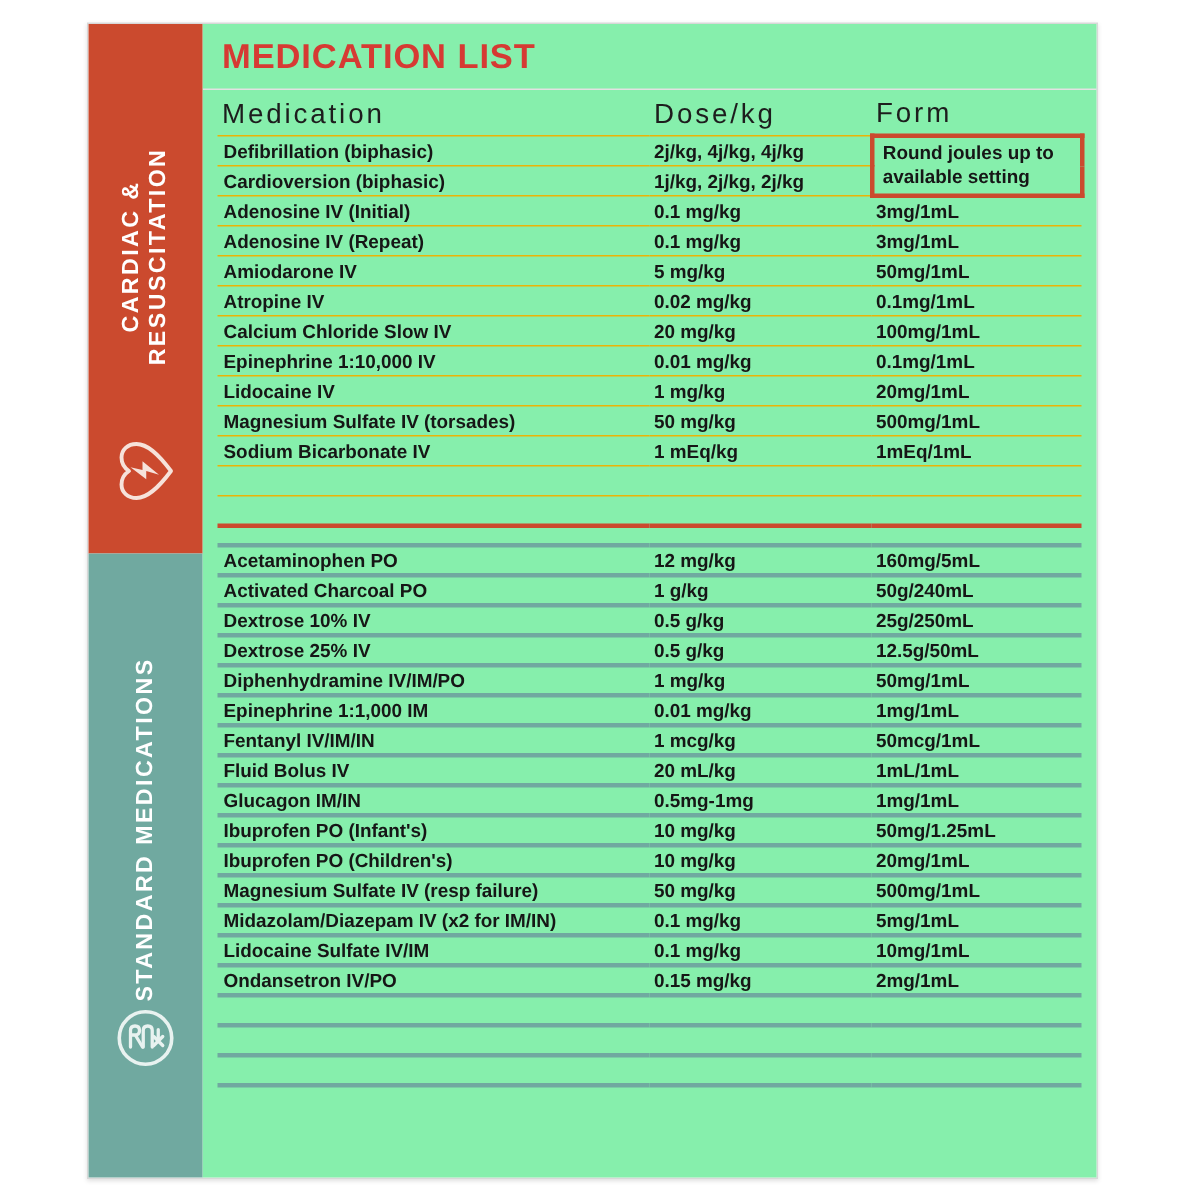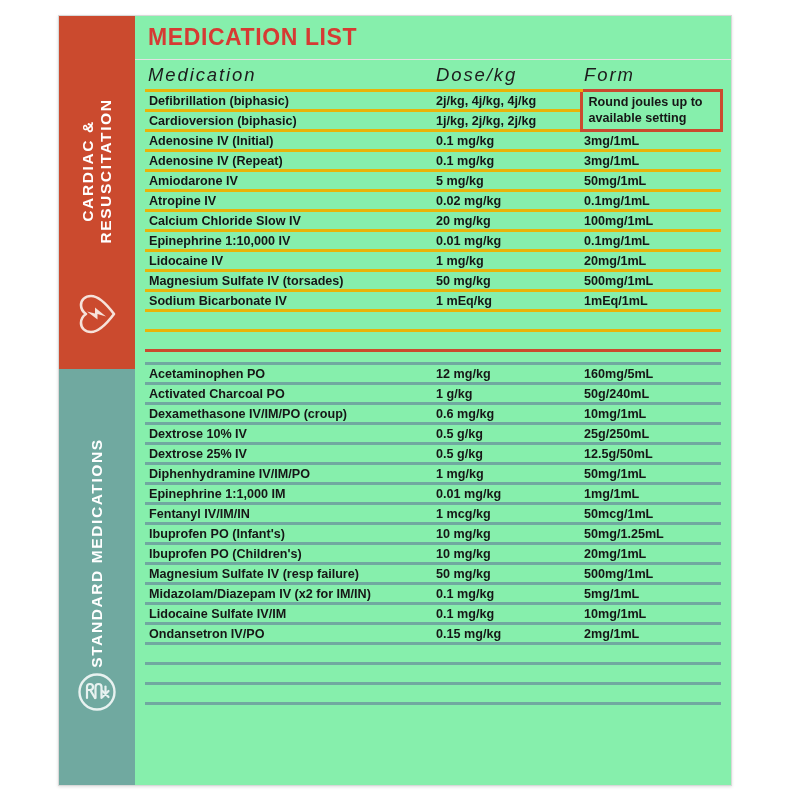--- a/index.html
+++ b/index.html
@@ -110,39 +110,38 @@
   
   tr.head th {
     text-align: left;
     font-weight: normal;
     font-size: 18.5px;
     color: #1d1d1d;
     letter-spacing: 1.9px;
     padding: 4px 0 3px 3px;
     height: 30px;
     vertical-align: bottom;
-    font-style: italic;
   }
 
   
   tr.row td {
     font-size: 12.6px;
     font-weight: bold;
     color: #161616;
     height: 20px;
     padding: 0 0 0 4px;
     vertical-align: middle;
     white-space: nowrap;
     overflow: hidden;
     text-overflow: ellipsis;
   }
   tr.row td.dose, tr.row td.form { padding-left: 3px; }
 
   
-  .sec-cardiac tr.row td { border-top: 3px solid #eab308; }
+  .sec-cardiac tr.row td { border-top: 1px solid #eab308; }
   .sec-cardiac tr.rule-bottom td { border-bottom: 3px solid #cb4a2e; }
 
   
   .sec-standard tr.row td { border-top: 3px solid #70a9a0; margin-top: 12px; }
   .sec-standard tr.rule-bottom td { border-bottom: 3px solid #70a9a0; }
 
   tr.row.blank td { height: 20px; }
 
   
   td.note-cell {
@@ -307,25 +306,20 @@
               <td class="name">Acetaminophen PO</td>
               <td class="dose">12 mg/kg</td>
               <td class="form">160mg/5mL</td>
             </tr>
             <tr class="row">
               <td class="name">Activated Charcoal PO</td>
               <td class="dose">1 g/kg</td>
               <td class="form">50g/240mL</td>
             </tr>
             <tr class="row">
-              <td class="name">Dexamethasone IV/IM/PO (croup)</td>
-              <td class="dose">0.6 mg/kg</td>
-              <td class="form">10mg/1mL</td>
-            </tr>
-            <tr class="row">
               <td class="name">Dextrose 10% IV</td>
               <td class="dose">0.5 g/kg</td>
               <td class="form">25g/250mL</td>
             </tr>
             <tr class="row">
               <td class="name">Dextrose 25% IV</td>
               <td class="dose">0.5 g/kg</td>
               <td class="form">12.5g/50mL</td>
             </tr>
             <tr class="row">
@@ -335,20 +329,30 @@
             </tr>
             <tr class="row">
               <td class="name">Epinephrine 1:1,000 IM</td>
               <td class="dose">0.01 mg/kg</td>
               <td class="form">1mg/1mL</td>
             </tr>
             <tr class="row">
               <td class="name">Fentanyl IV/IM/IN</td>
               <td class="dose">1 mcg/kg</td>
               <td class="form">50mcg/1mL</td>
+            </tr>
+            <tr class="row">
+              <td class="name">Fluid Bolus IV</td>
+              <td class="dose">20 mL/kg</td>
+              <td class="form">1mL/1mL</td>
+            </tr>
+            <tr class="row">
+              <td class="name">Glucagon IM/IN</td>
+              <td class="dose">0.5mg-1mg</td>
+              <td class="form">1mg/1mL</td>
             </tr>
             <tr class="row">
               <td class="name">Ibuprofen PO (Infant's)</td>
               <td class="dose">10 mg/kg</td>
               <td class="form">50mg/1.25mL</td>
             </tr>
             <tr class="row">
               <td class="name">Ibuprofen PO (Children's)</td>
               <td class="dose">10 mg/kg</td>
               <td class="form">20mg/1mL</td>

